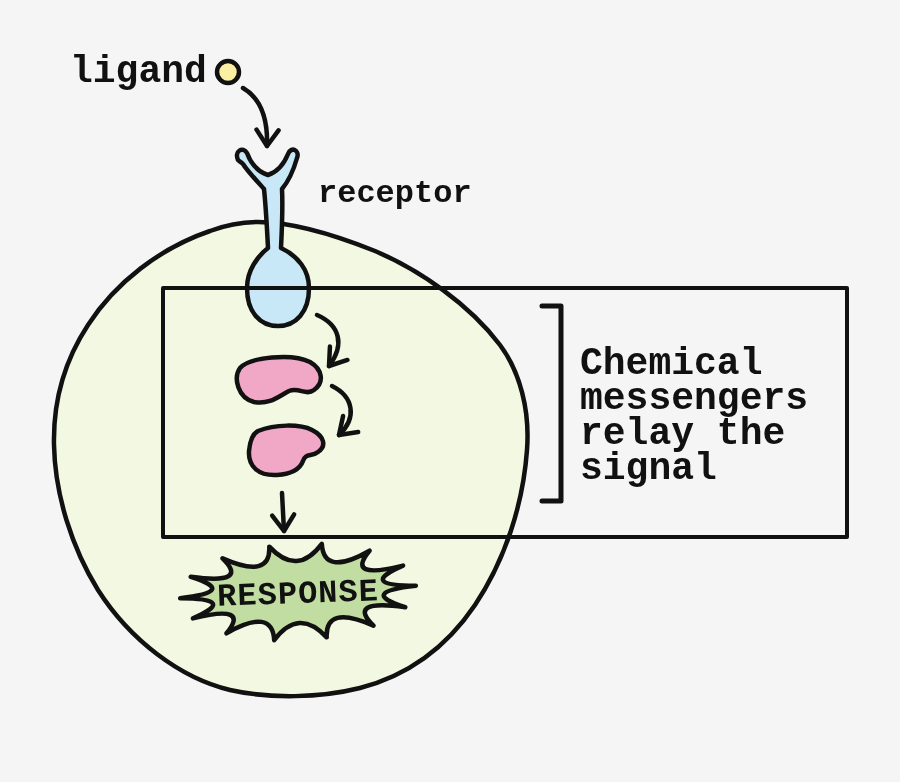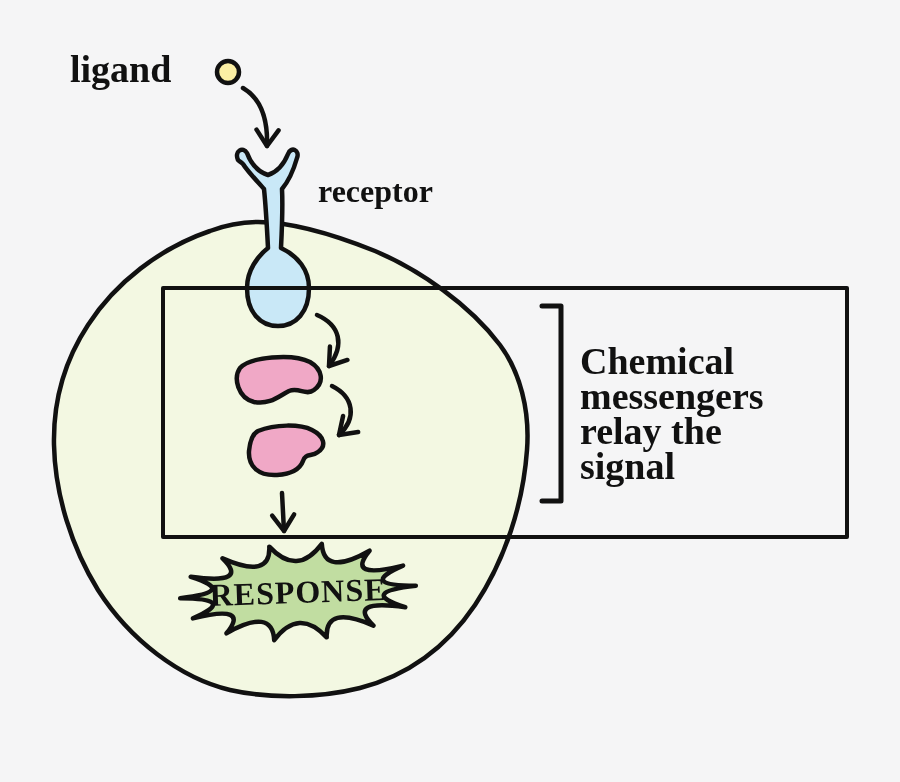--- a/index.html
+++ b/index.html
@@ -1,20 +1,20 @@
 <!DOCTYPE html>
 <html><head>
 <meta charset="utf-8">
 <style>
   html,body{margin:0;padding:0;background:#f5f5f6;}
   .stage{
     position:relative;
     width:900px;height:782px;
     overflow:hidden;
-    font-family:Liberation Serif, serif;
+    font-family:Liberation Mono, monospace;
   }
   svg{display:block;}
   .ink{stroke:#111111;stroke-linecap:round;stroke-linejoin:round;}
   .w45{stroke-width:4.5;}
   .w40{stroke-width:4;}
   .w50{stroke-width:5;}
   text{fill:#111111;font-weight:700;}
   .lbl{font-size:38px;}
   .lbl-sm{font-size:32px;}
   .cap{font-size:38px;}

